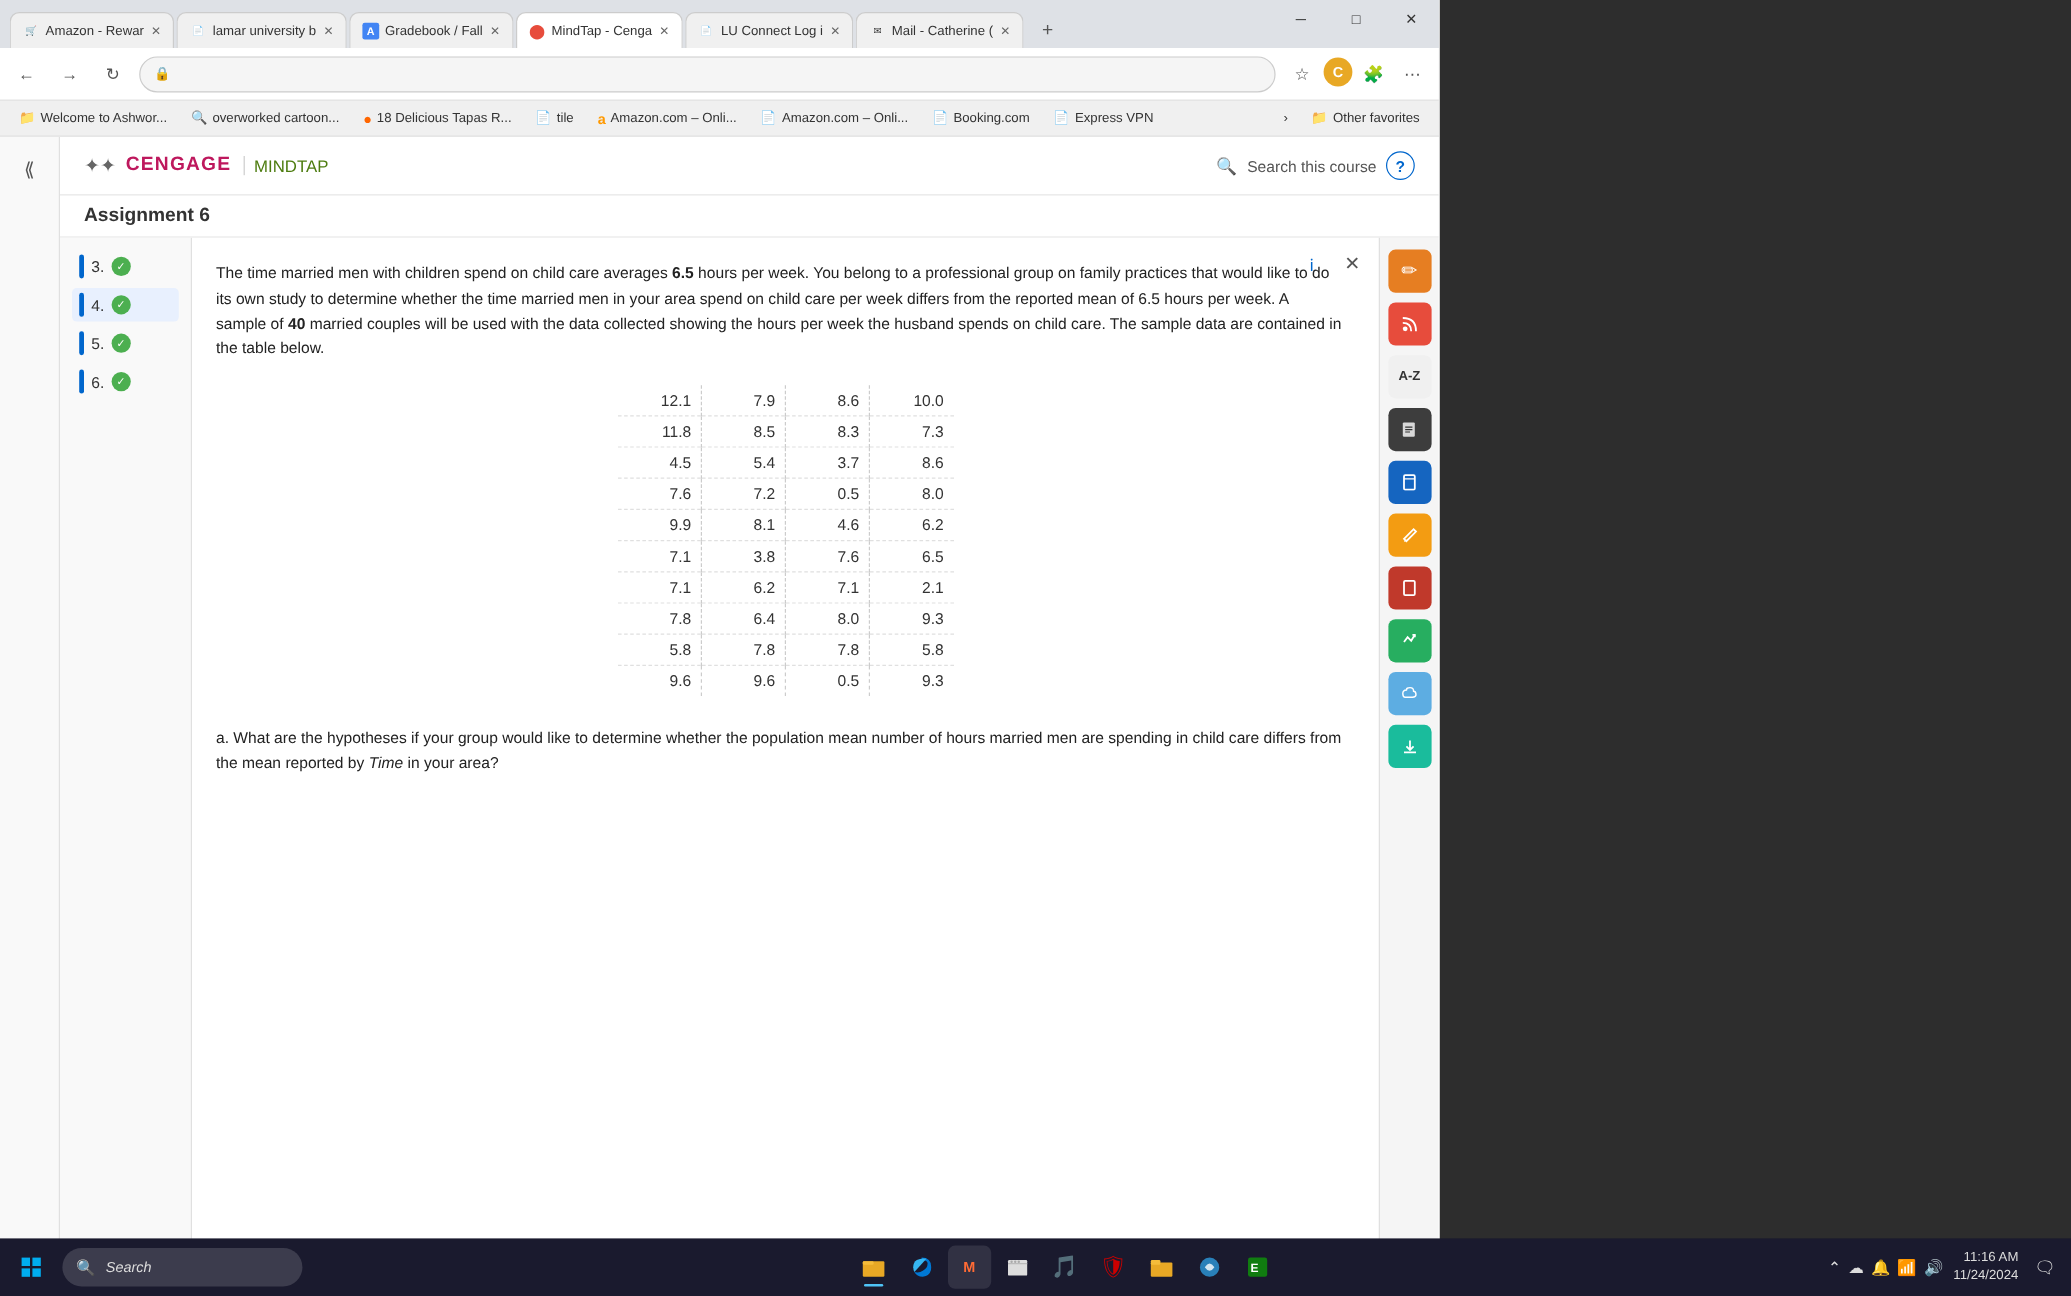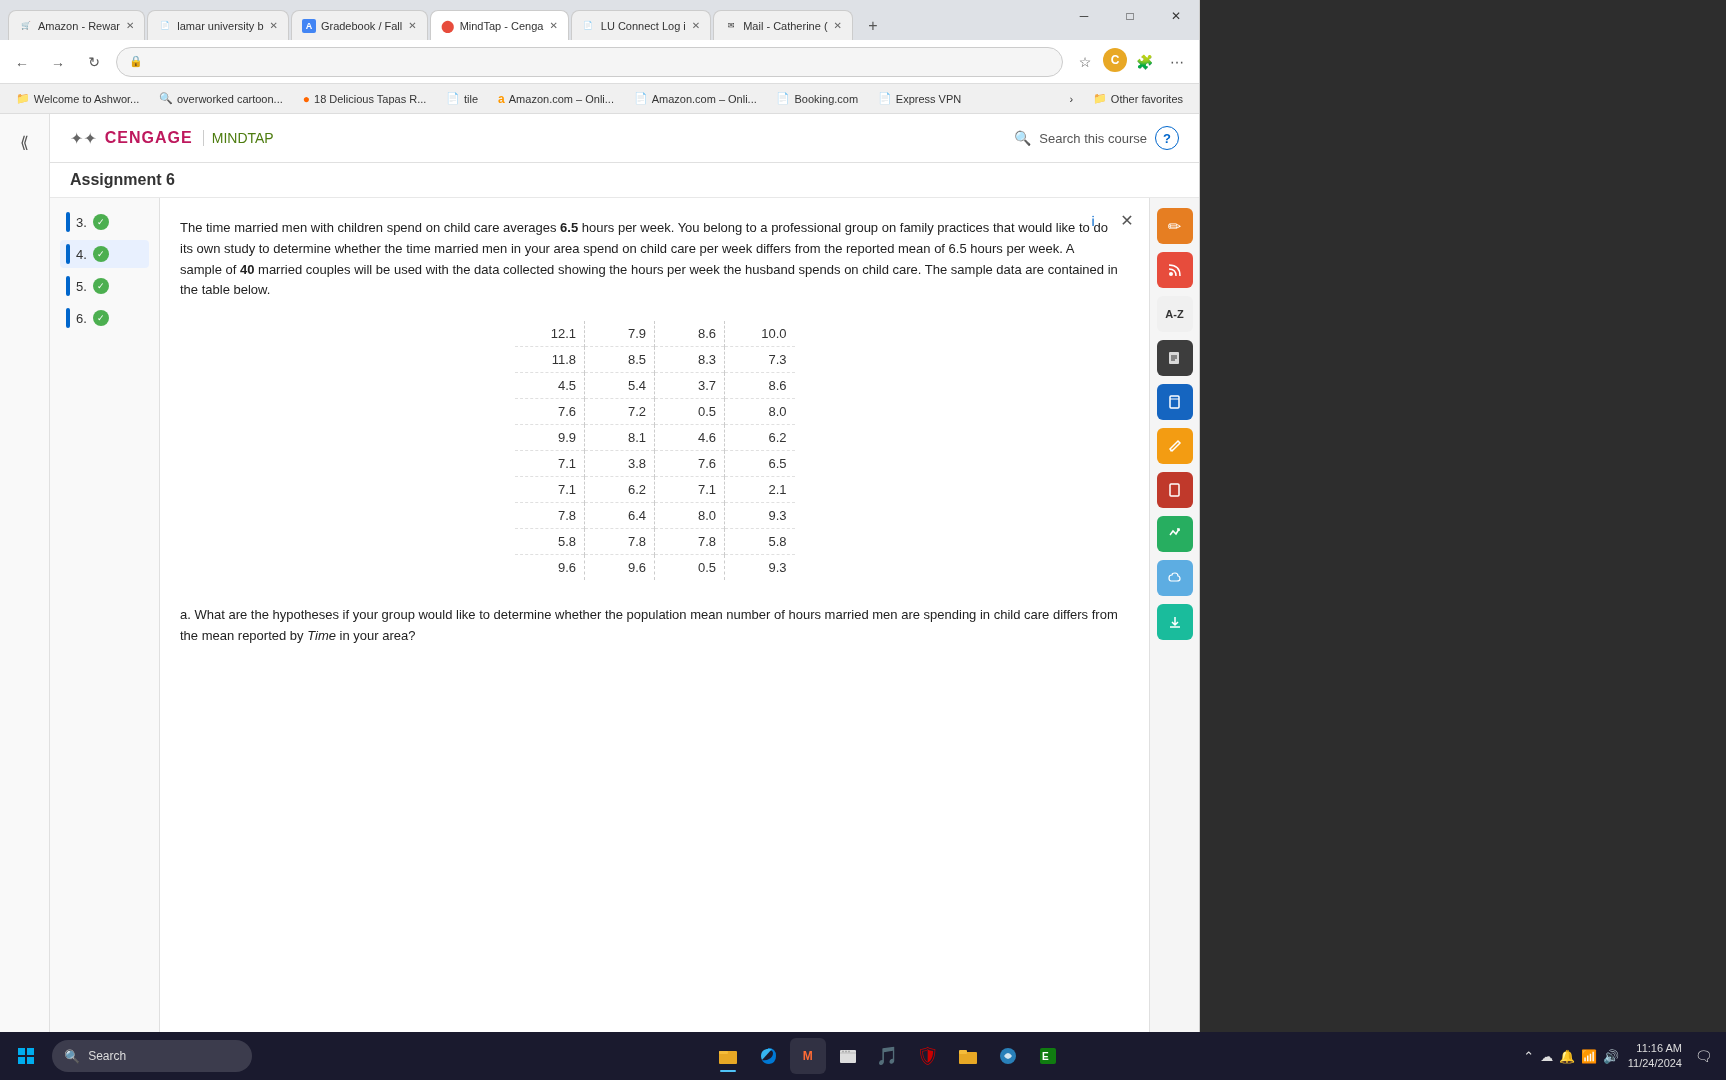--- a/index.html
+++ b/index.html
@@ -454,20 +454,21 @@
       display: flex;
       align-items: center;
       padding: 0 12px;
       gap: 8px;
       min-width: 200px;
       cursor: pointer;
     }
     .search-bar-text {
       color: #ddd;
       font-size: 12px;
+      font-style: italic;
     }
     .search-bar-icon {
       color: #ddd;
       font-size: 13px;
     }
 
     .taskbar-center {
       display: flex;
       align-items: center;
       gap: 4px;

